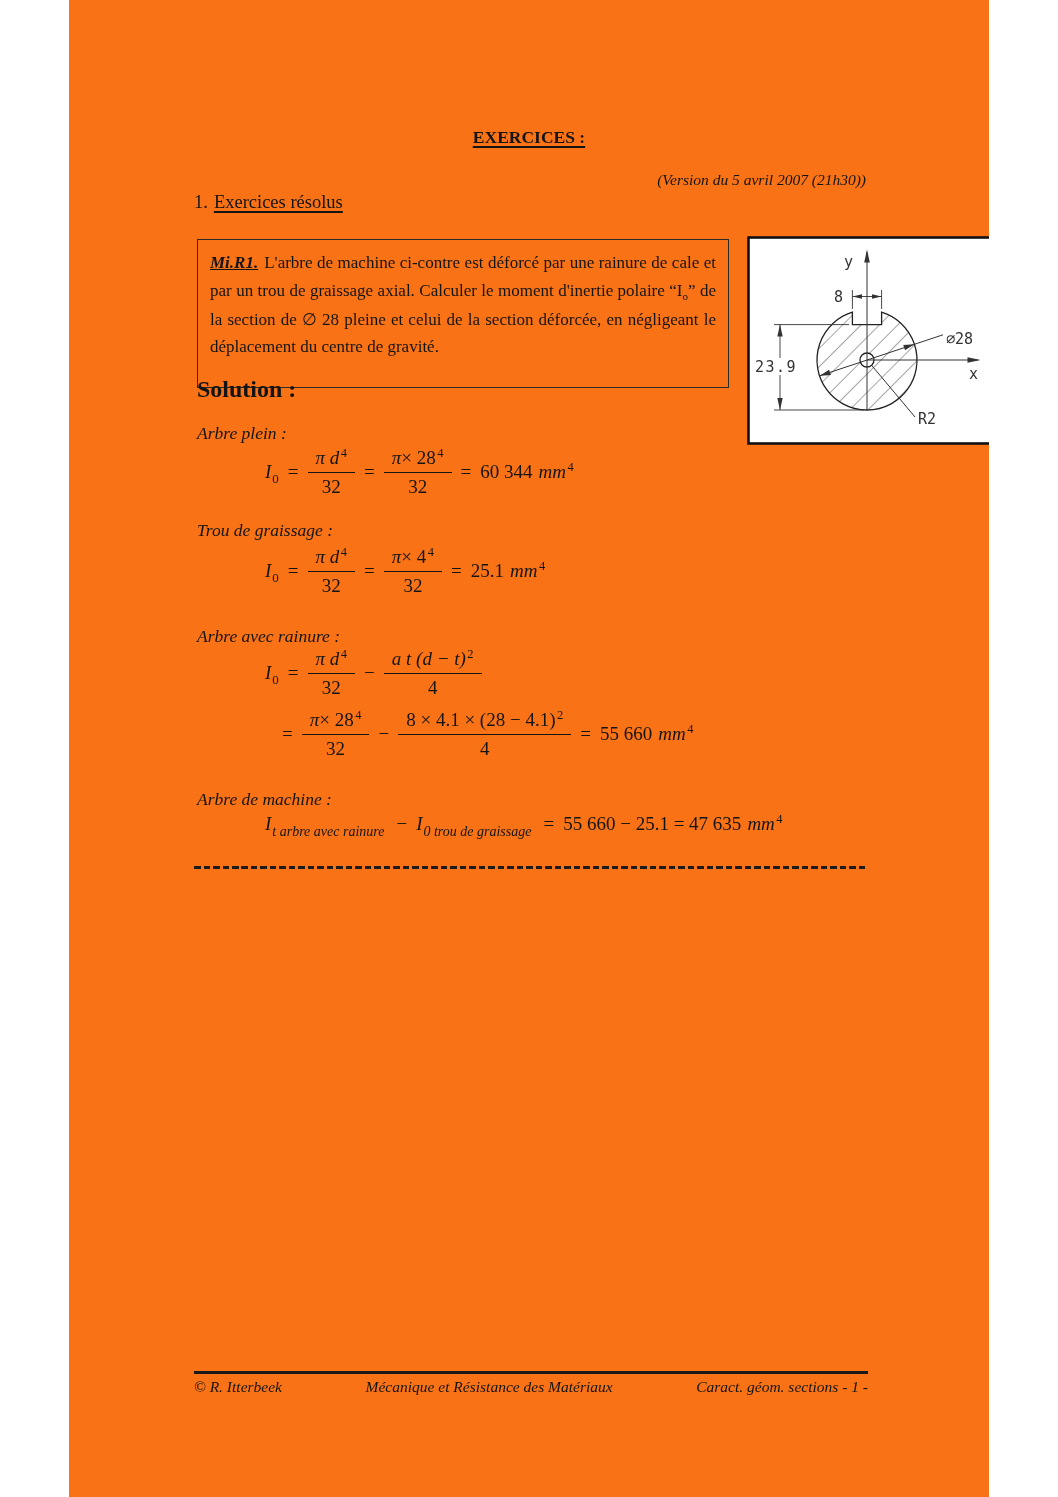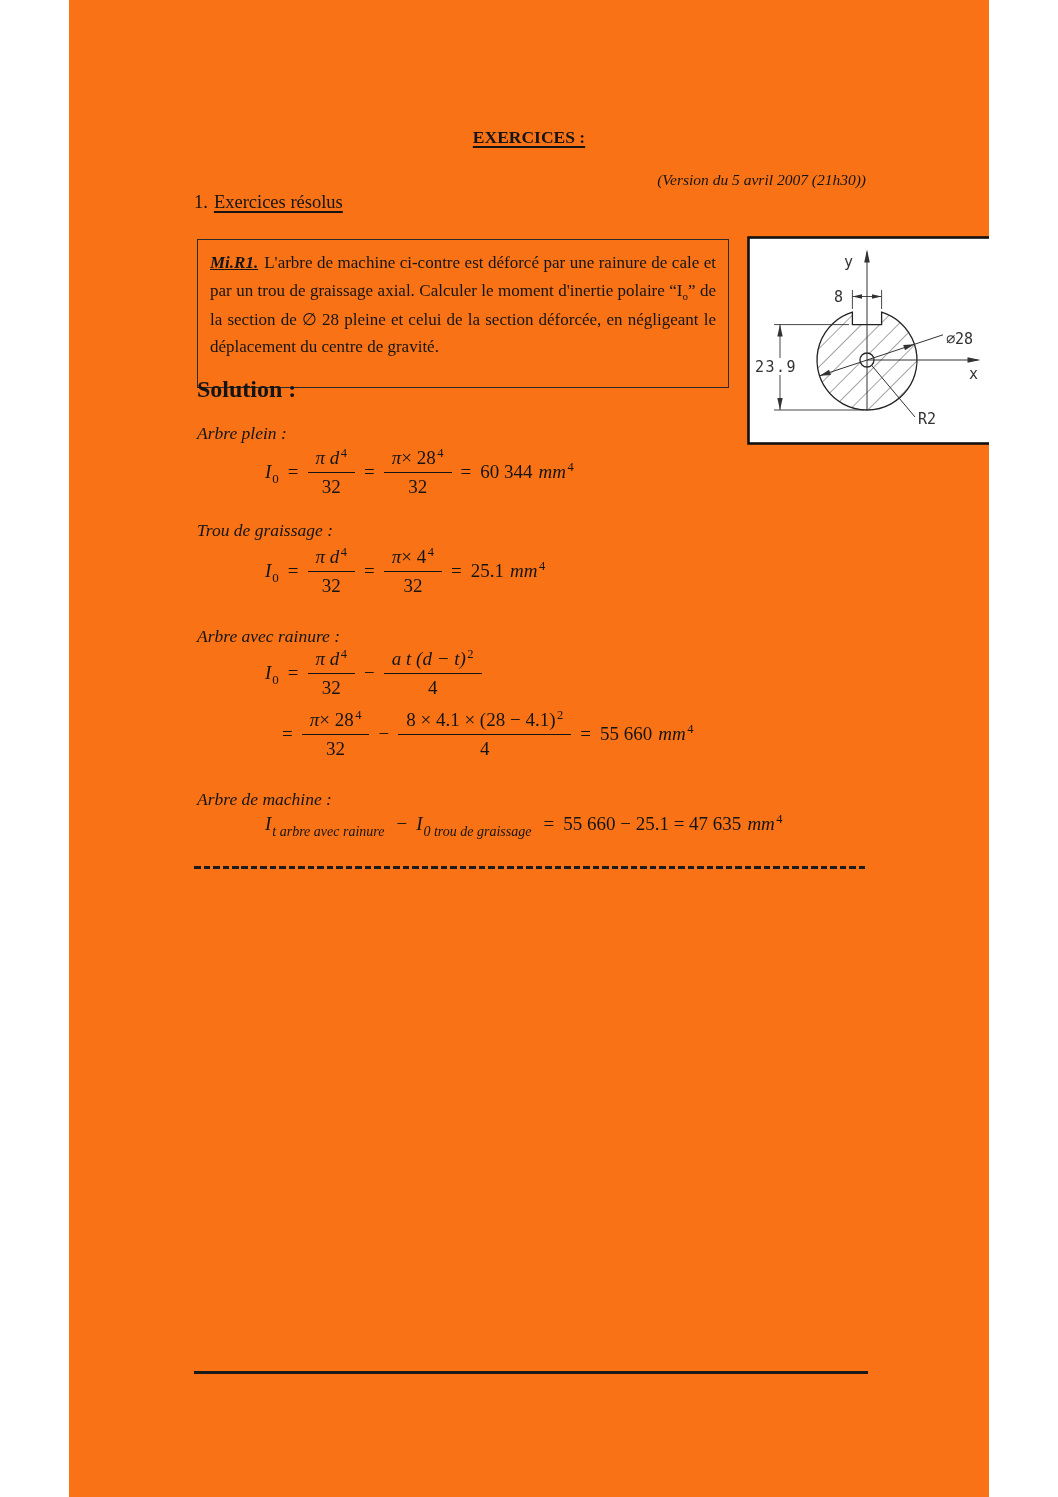--- a/index.html
+++ b/index.html
@@ -205,14 +205,19 @@
   <div class="formula" style="top:813px;left:196px">
     <span><span class="var">I</span><span class="isub-long">t arbre avec rainure</span></span>
     <span>−</span>
     <span><span class="var">I</span><span class="isub-long">0 trou de graissage</span></span>
     <span>=</span>
     <span><span>55 660 − 25.1 = 47 635</span><span class="var unit">mm</span><span class="exp">4</span></span>
   </div>
 
   <div class="dashes"></div>
   <div class="footer-line"></div>
+  <div class="footer-text">
+    <span>© R. Itterbeek</span>
+    <span>Mécanique et Résistance des Matériaux</span>
+    <span>Caract. géom. sections - 1 -</span>
+  </div>
 
 </div>
 
 </body></html>

